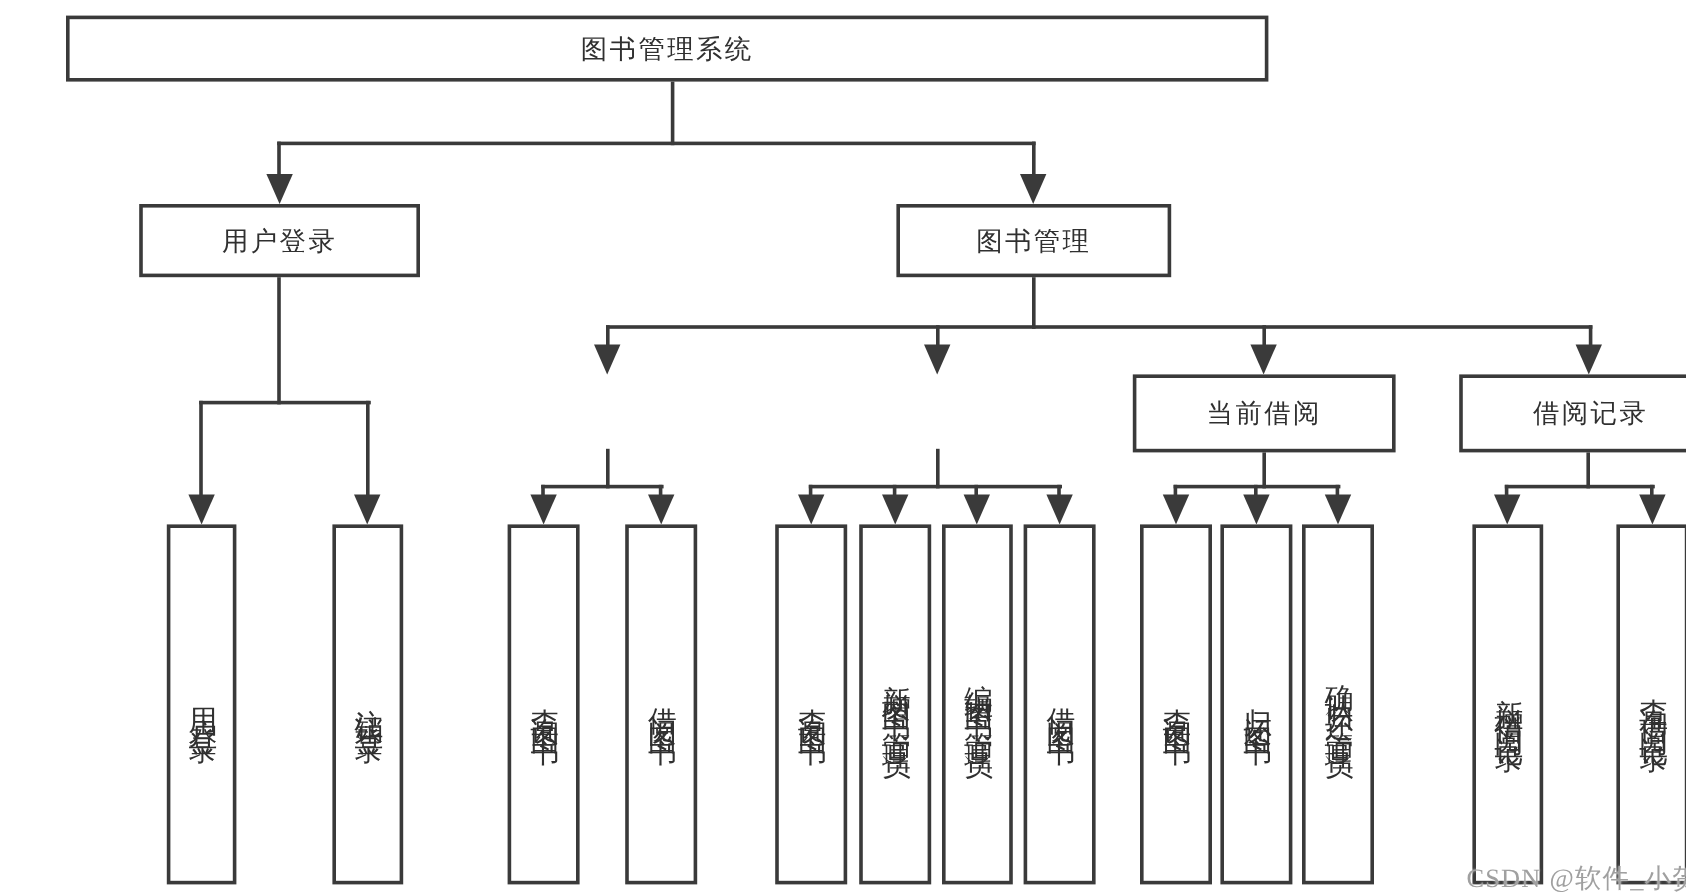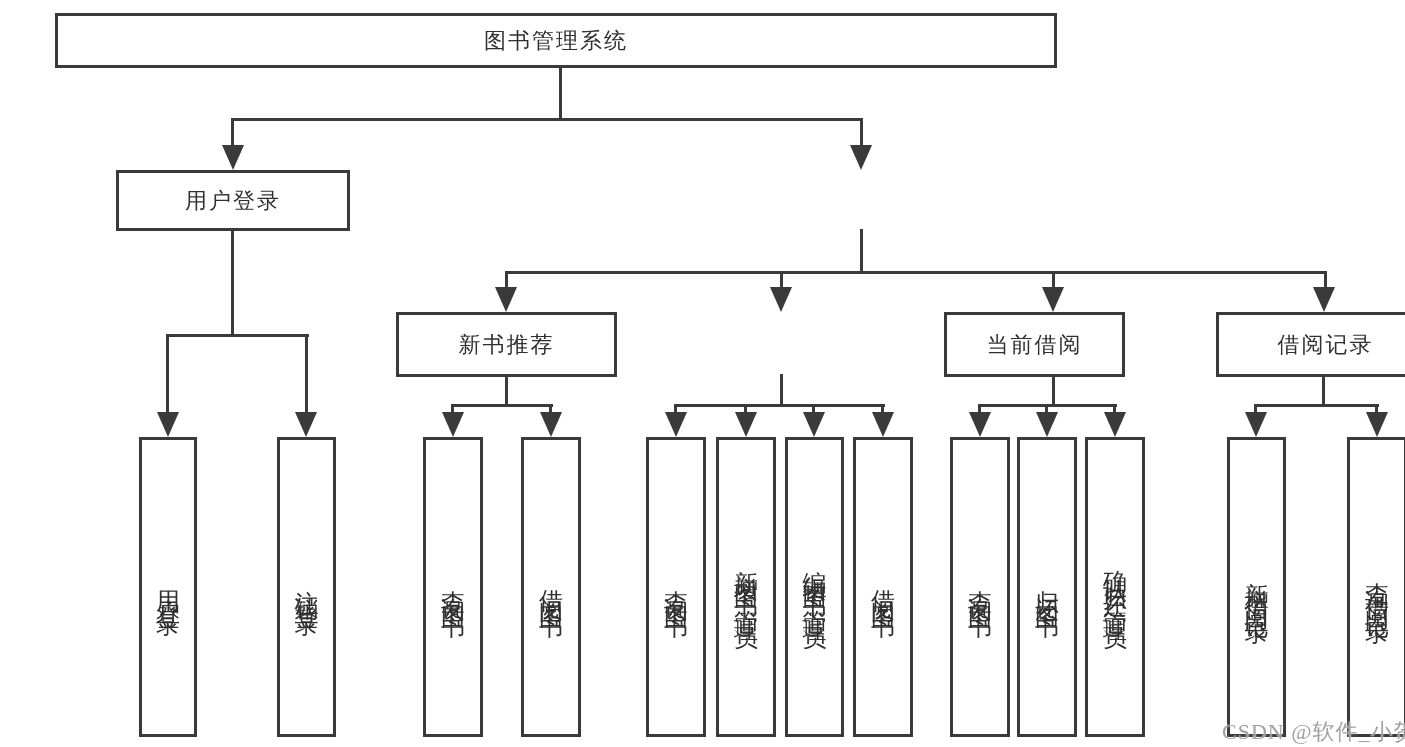--- a/index.html
+++ b/index.html
@@ -120,25 +120,25 @@
   <div class="arr" style="left:1211px;top:412px"></div>
   <div class="arr" style="left:1332px;top:412px"></div>
 
   <div class="box hl" style="left:21px;top:13px;width:1002px;height:55px">
     <span>图书管理系统</span>
   </div>
 
   <div class="box hl" style="left:82px;top:170px;width:234px;height:61px">
     <span>用户登录</span>
   </div>
+  <div class="box hl" style="left:713px;top:170px;width:229px;height:61px">
+    <span>图书管理</span>
+  </div>
 
-  <div class="box hl" style="left:362px;top:312px;width:221px;height:65px">
-    <span>新书推荐</span>
-  </div>
-  <div class="box hl" style="left:910px;top:312px;width:181px;height:65px">
+  <div class="box hl" style="left:910px;top:312px;width:219px;height:65px">
     <span>当前借阅</span>
   </div>
   <div class="box hl" style="left:1182px;top:312px;width:219px;height:65px">
     <span>借阅记录</span>
   </div>
 
   <div class="box vb" style="left:105px;top:437px;width:58px;height:300px">
     <span>用户登录</span>
   </div>
   <div class="box vb" style="left:243px;top:437px;width:59px;height:300px">

